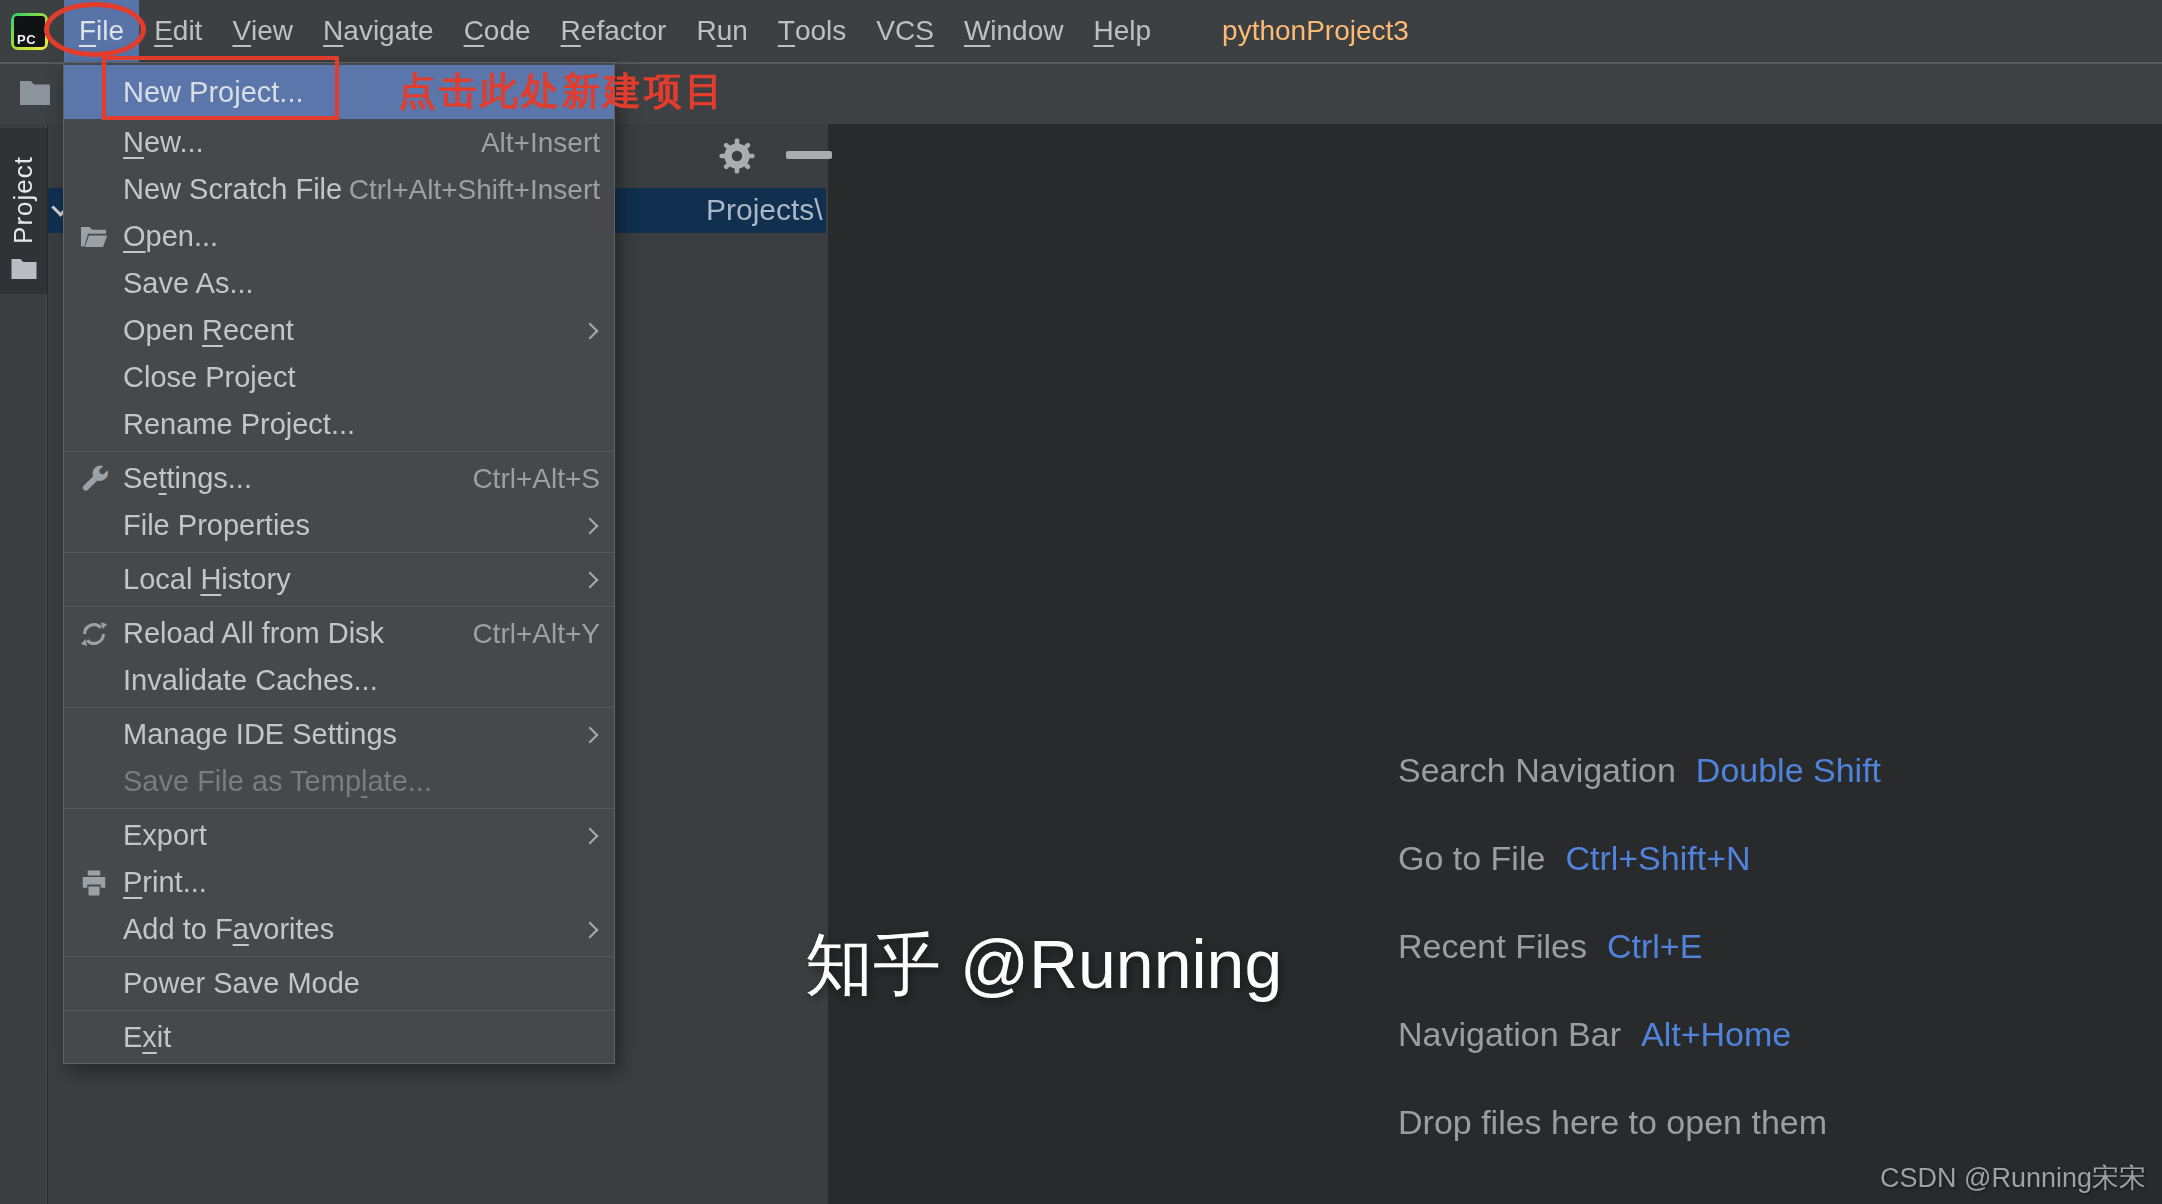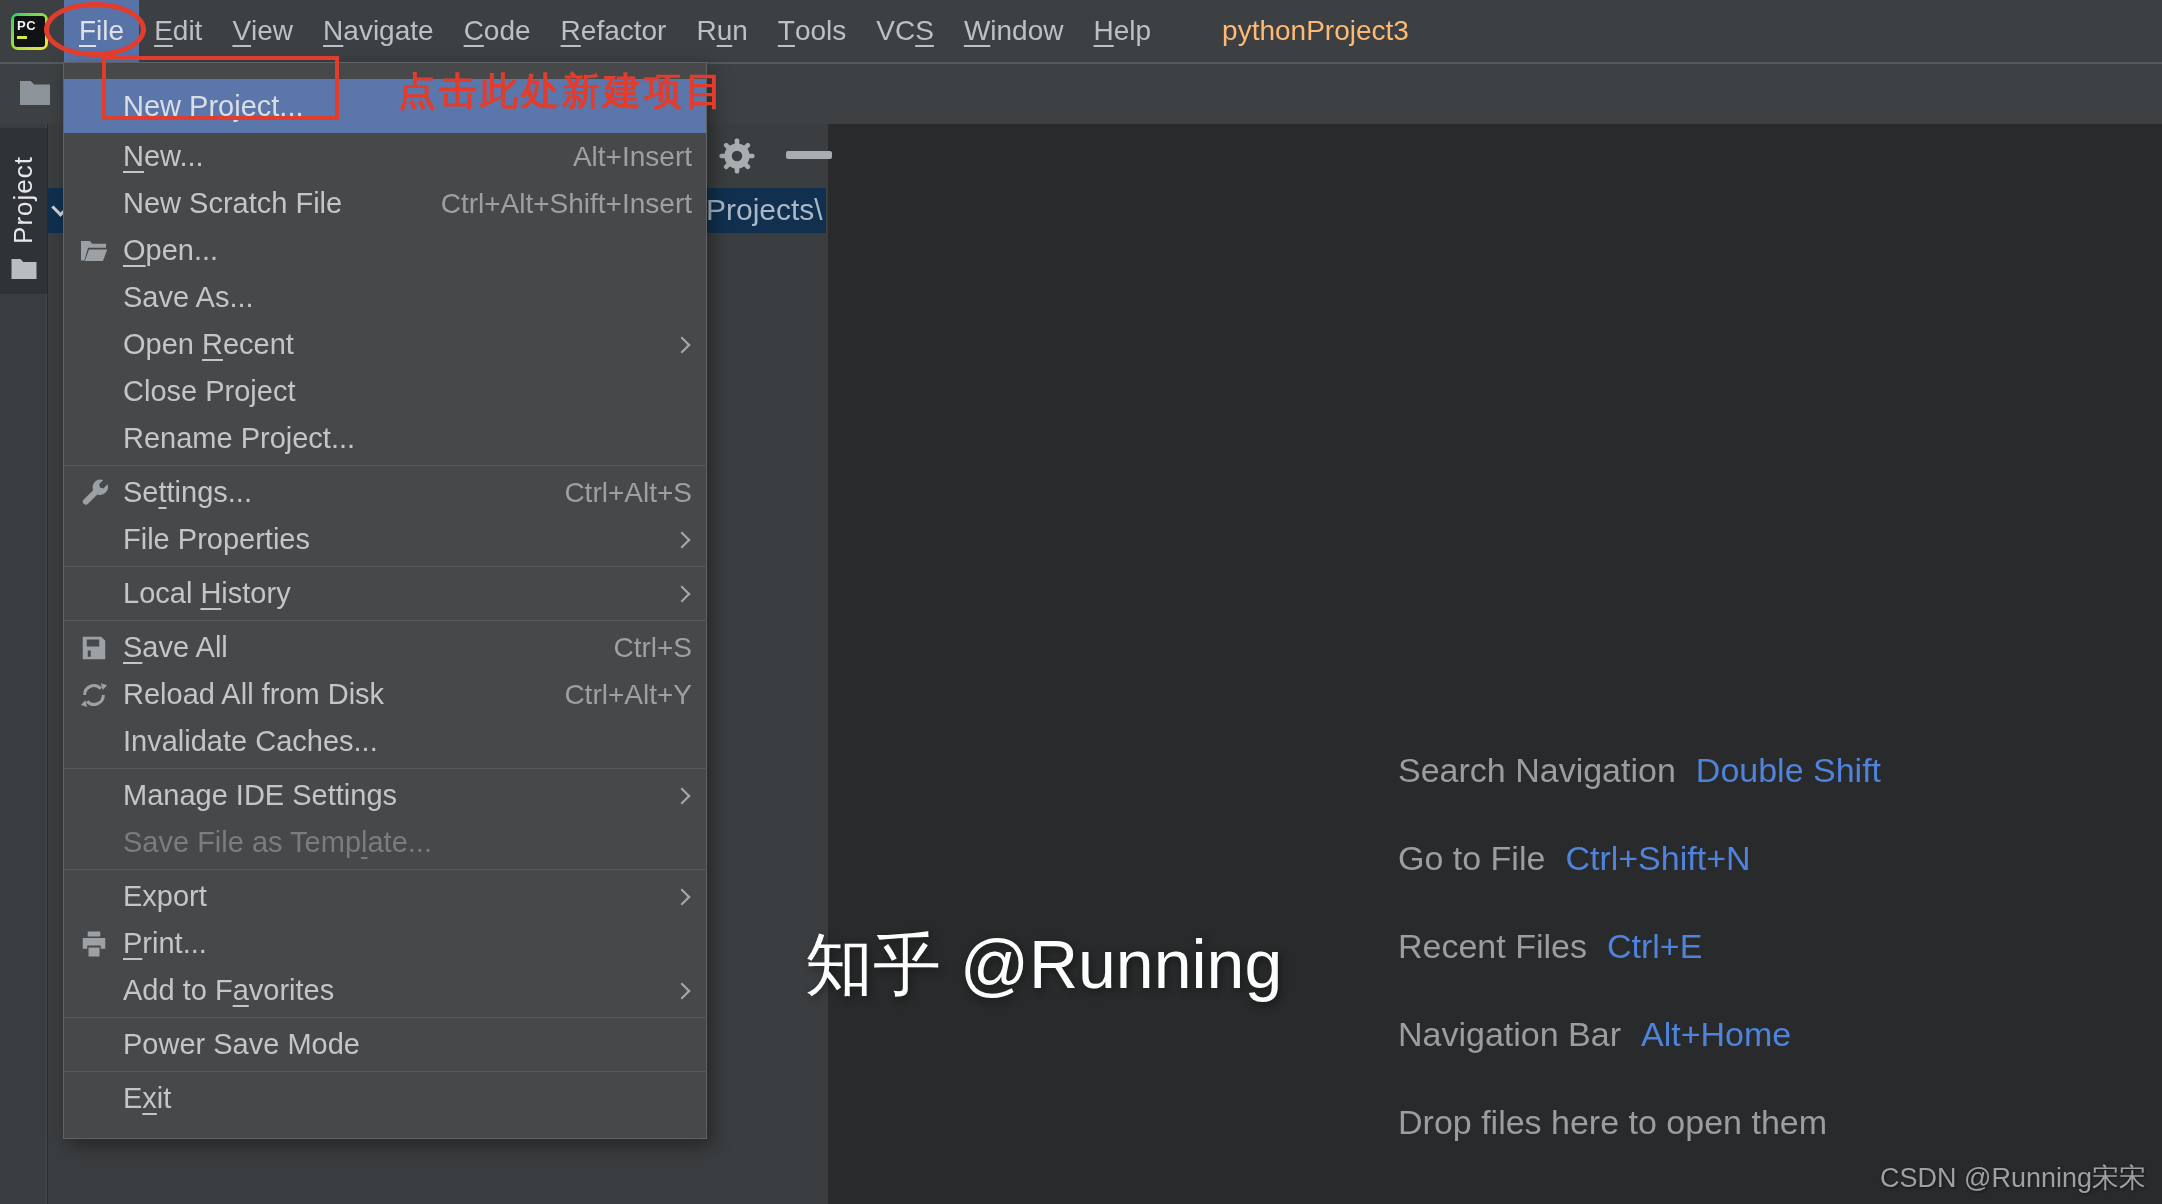--- a/index.html
+++ b/index.html
@@ -17,21 +17,21 @@
     font-size:28px; color:#bdc0c2; z-index:5;
   }
   .logo {
     width:37px; height:37px; margin:0 16px 0 11px; border-radius:7px;
     background:linear-gradient(140deg,#2bd06c 0%,#a7e03a 55%,#f8e83c 100%);
     padding:3px; flex:0 0 auto;
   }
   .logo-inner {
     width:100%; height:100%; background:#111214; border-radius:3px;
     color:#f2f3f4; font-size:13px; font-weight:bold; letter-spacing:.5px;
-    display:flex; flex-direction:column; align-items:flex-start; padding:2px 0 0 3px;
+    display:flex; flex-direction:column; align-items:flex-start; padding:16px 0 0 3px;
   }
   .logo-dash { width:10px; height:3px; background:#d8e64a; margin-top:3px; }
   .mb-item { padding:0 15px; height:100%; display:flex; align-items:center; cursor:default; }
   .mb-item.active { background:#5873a8; color:#dde2e8; }
   .mn { text-decoration:underline; text-underline-offset:5px; text-decoration-thickness:2px; }
   .window-title { margin-left:56px; color:#fdba74; }
 
   
   .toolbar {
     position:absolute; left:0; top:62px; width:100%; height:62px;
@@ -86,22 +86,22 @@
     position:absolute; left:805px; top:920px; font-size:68px; color:#fdfdfd;
     z-index:4; text-shadow:2px 3px 8px rgba(0,0,0,.45); white-space:nowrap;
   }
   .wm-csdn {
     position:absolute; right:16px; bottom:8px; font-size:27px; color:#9ea1a3;
     z-index:4; text-shadow:1px 1px 3px rgba(0,0,0,.5); white-space:nowrap;
   }
 
   
   .menu-popup {
-    position:absolute; left:63px; top:62px; width:644px;
-    background:#46484a; border:1px solid #606264; padding:16px 0;
+    position:absolute; left:63px; top:62px; width:552px;
+    background:#46484a; border:1px solid #606264; padding:2px 0;
     z-index:10; box-shadow:5px 7px 18px rgba(0,0,0,.4);
   }
   .menu-row {
     height:47px; display:flex; align-items:center; padding-right:14px;
     font-size:29px; color:#c3c6c8; cursor:default;
   }
   .menu-row.selected { height:54px; background:#5b76ab; color:#d9dee5; }
   .menu-row.disabled { color:#7a7d80; }
   .icon-cell { width:59px; flex:0 0 auto; display:flex; justify-content:center; align-items:center; }
   .menu-label { white-space:nowrap; }
@@ -353,29 +353,20 @@
     <div class="menu-row">
       <span class="icon-cell"></span>
       <span class="menu-label"><span>Local </span><span class="mn">H</span><span>istory</span></span>
       <span class="arrow-cell">
           <i class="chev"></i>
         </span>
     </div>
 
     <div class="menu-sep"></div>
 
-    <div class="menu-row">
-      <span class="icon-cell">
-        <svg width="30" height="30" viewBox="0 0 24 24" fill="#9ca1a5">
-            <path fill-rule="evenodd" d="M3 3v18h18V6.2L17.8 3H3zm3.2 2.2h10v5.6h-10V5.2zM7 14h2.4v5H7v-5z"></path>
-          </svg>
-      </span>
-      <span class="menu-label"><span></span><span class="mn">S</span><span>ave All</span></span>
-      <span class="menu-shortcut">Ctrl+S</span>
-    </div>
 
     <div class="menu-row">
       <span class="icon-cell">
         <svg width="30" height="30" viewBox="0 0 24 24">
             <path d="M19.5 12a7.5 7.5 0 0 1-13 5.1" fill="none" stroke="#9ca1a5" stroke-width="2.4"></path>
             <path d="M4.5 12a7.5 7.5 0 0 1 13-5.1" fill="none" stroke="#9ca1a5" stroke-width="2.4"></path>
             <path fill="#9ca1a5" d="M17.5 2.5l5 1.6-3.6 3.8zM6.5 21.5l-5-1.6 3.6-3.8z"></path>
           </svg>
       </span>
       <span class="menu-label"><span>Reload All from Disk</span><span class="mn"></span><span></span></span>

